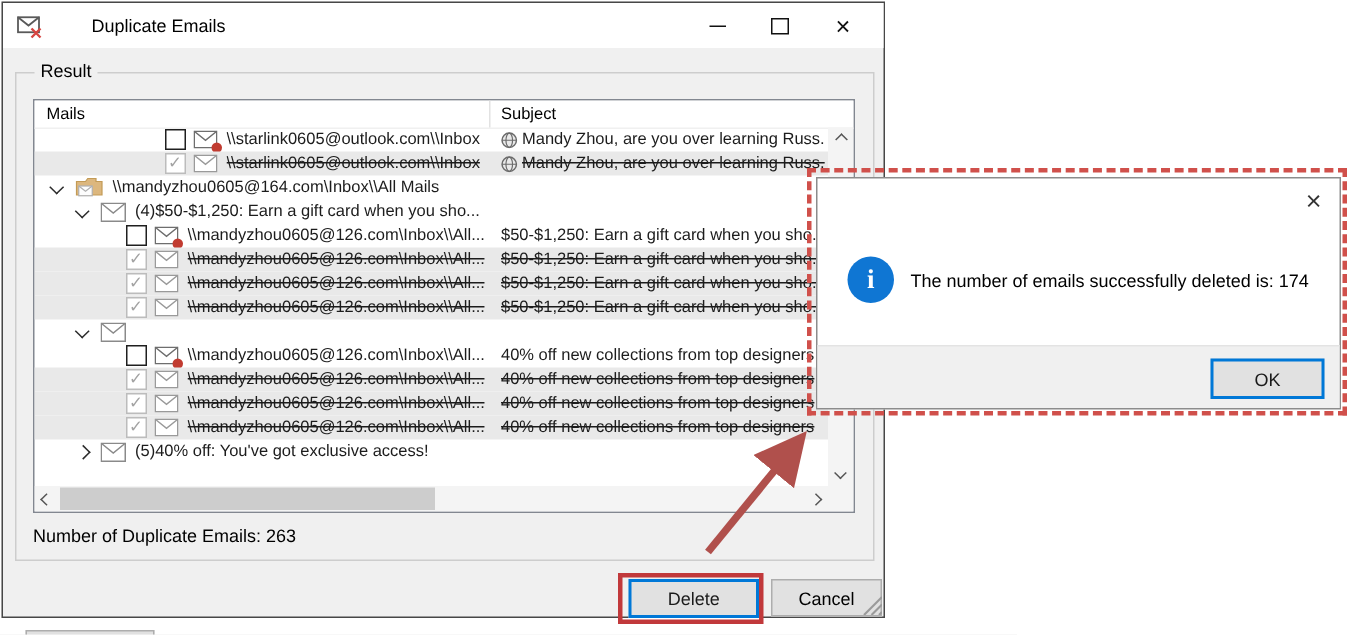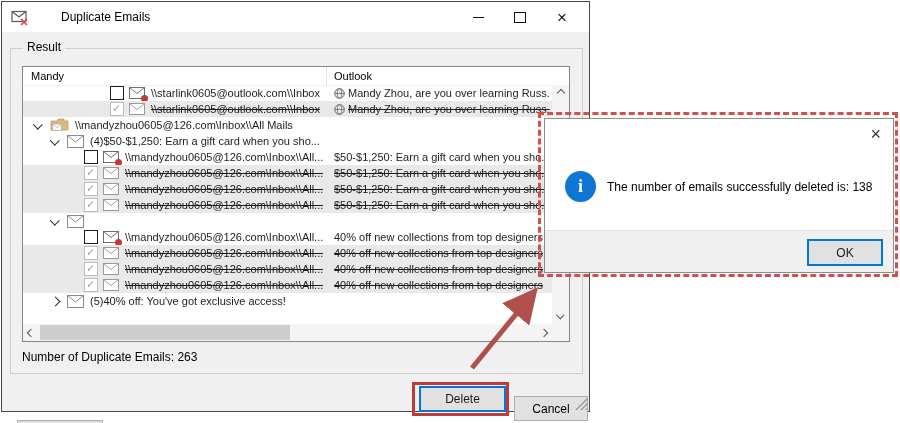--- a/index.html
+++ b/index.html
@@ -58,21 +58,21 @@
       color:#a3a3a3;}
   
   .envwrap{position:relative;flex:none;margin-right:6px;display:inline-flex;}
   .envwrap.reddot::after{content:"";position:absolute;right:-3px;bottom:-3px;width:7px;
       height:7px;border-radius:50%;background:#c13b30;}
   
   .status{position:absolute;left:20px;top:348px;font-size:12px;color:#000;}
   .btn{position:absolute;height:23px;background:#e1e1e1;border:1px solid #adadad;
        font-size:12px;color:#000;display:flex;align-items:center;justify-content:center;}
   .btn-help{left:15px;top:386px;width:84px;margin-top:32px;}
-  .btn-cancel{left:512px;top:394px;width:72px;}
+  .btn-cancel{left:512px;top:384px;width:72px;}
   .delete-wrap{position:absolute;left:410px;top:380px;width:91px;height:28px;
        border:3px solid #c1393b;display:flex;align-items:center;justify-content:flex-end;}
   .btn-delete{width:83px;height:22px;background:#e1e1e1;border:2px solid #0078d7;
        font-size:12px;display:flex;align-items:center;justify-content:center;}
   .grip{position:absolute;right:1px;bottom:1px;}
   
   .vscroll{position:absolute;right:0;top:18px;bottom:17px;width:17px;background:#f4f4f4;}
   .vscroll .arrow{position:absolute;left:0;width:17px;height:16px;display:flex;
        align-items:center;justify-content:center;}
   .hscroll{position:absolute;left:0;bottom:0;right:17px;height:17px;background:#f4f4f4;}
@@ -123,23 +123,23 @@
         </div>
     </div>
   </div>
 
   <div class="groupbox">
     <span class="groupbox-label">Result</span>
   </div>
 
   <div class="list">
     <div class="list-header">
-      <span class="col-path">Mandy</span>
+      <span class="col-path">Mails</span>
       <span class="col-divider"></span>
-      <span class="col-subject">Outlook</span>
+      <span class="col-subject">Subject</span>
     </div>
 
     <div class="rows">
 
       <div class="row">
         <span class="pad-deep"></span>
         <span class="cb"></span>
         <span class="envwrap reddot">
           <svg width="16" height="12" viewBox="0 0 16 12">
               <rect x="0.5" y="0.5" width="15" height="11" fill="#fff" stroke="#6e6e6e"></rect>
@@ -178,21 +178,21 @@
       </div>
 
       <div class="row">
         <span class="pad-folder"></span>
         <span class="chev down"></span>
         <svg width="19" height="14" viewBox="0 0 19 14" style="margin-right:6px;flex:none;">
           <path d="M1,3 L7,3 L8.5,1 L14,1 L14,3 L18,3 L18,12 L1,12 Z" fill="#dcb77e" stroke="#c39b56" stroke-width="0.8"></path>
           <rect x="2.5" y="6" width="9" height="6.5" fill="#fdfdfd" stroke="#b0b0b0" stroke-width="0.8"></rect>
           <path d="M2.5,6 L7,9.5 L11.5,6" fill="none" stroke="#b0b0b0" stroke-width="0.8"></path>
         </svg>
-        <span class="txt pathcell">\\mandyzhou0605@126.com\Inbox\\All Mails</span>
+        <span class="txt pathcell">\\mandyzhou0605@164.com\Inbox\\All Mails</span>
       </div>
 
       <div class="row">
         <span class="pad-group"></span>
         <span class="chev down"></span>
         <span class="envwrap">
           <svg width="17" height="13" viewBox="0 0 17 13">
               <rect x="0.5" y="0.5" width="16" height="12" fill="#fff" stroke="#8a8a8a"></rect>
               <path d="M0.5,0.5 L8.5,7 L16.5,0.5" fill="none" stroke="#8a8a8a"></path>
             </svg>
@@ -374,21 +374,21 @@
     <line x1="13" y1="1" x2="1" y2="13" stroke="#9a9a9a" stroke-width="1.4"></line>
     <line x1="13" y1="6" x2="6" y2="13" stroke="#9a9a9a" stroke-width="1.4"></line>
     <line x1="13" y1="11" x2="11" y2="13" stroke="#9a9a9a" stroke-width="1.4"></line>
   </svg>
 </div>
 
 <div class="msgbox-wrap">
   <div class="msgbox">
     <span class="msg-close">×</span>
     <div class="info-icon">i</div>
-    <span class="msg-text">The number of emails successfully deleted is: 138</span>
+    <span class="msg-text">The number of emails successfully deleted is: 174</span>
     <div class="msg-footer">
       <div class="btn-ok">OK</div>
     </div>
   </div>
 </div>
 
 <svg class="arrow-layer" viewBox="0 0 900 423">
   <defs>
     <marker id="ah" markerWidth="7" markerHeight="7" refX="4.5" refY="3.5" orient="auto">
       <path d="M0,0 L7,3.5 L0,7 Z" fill="#b0504c"></path>

